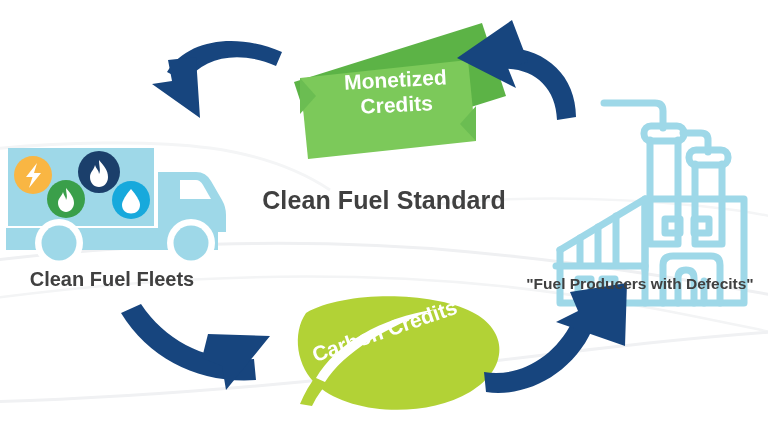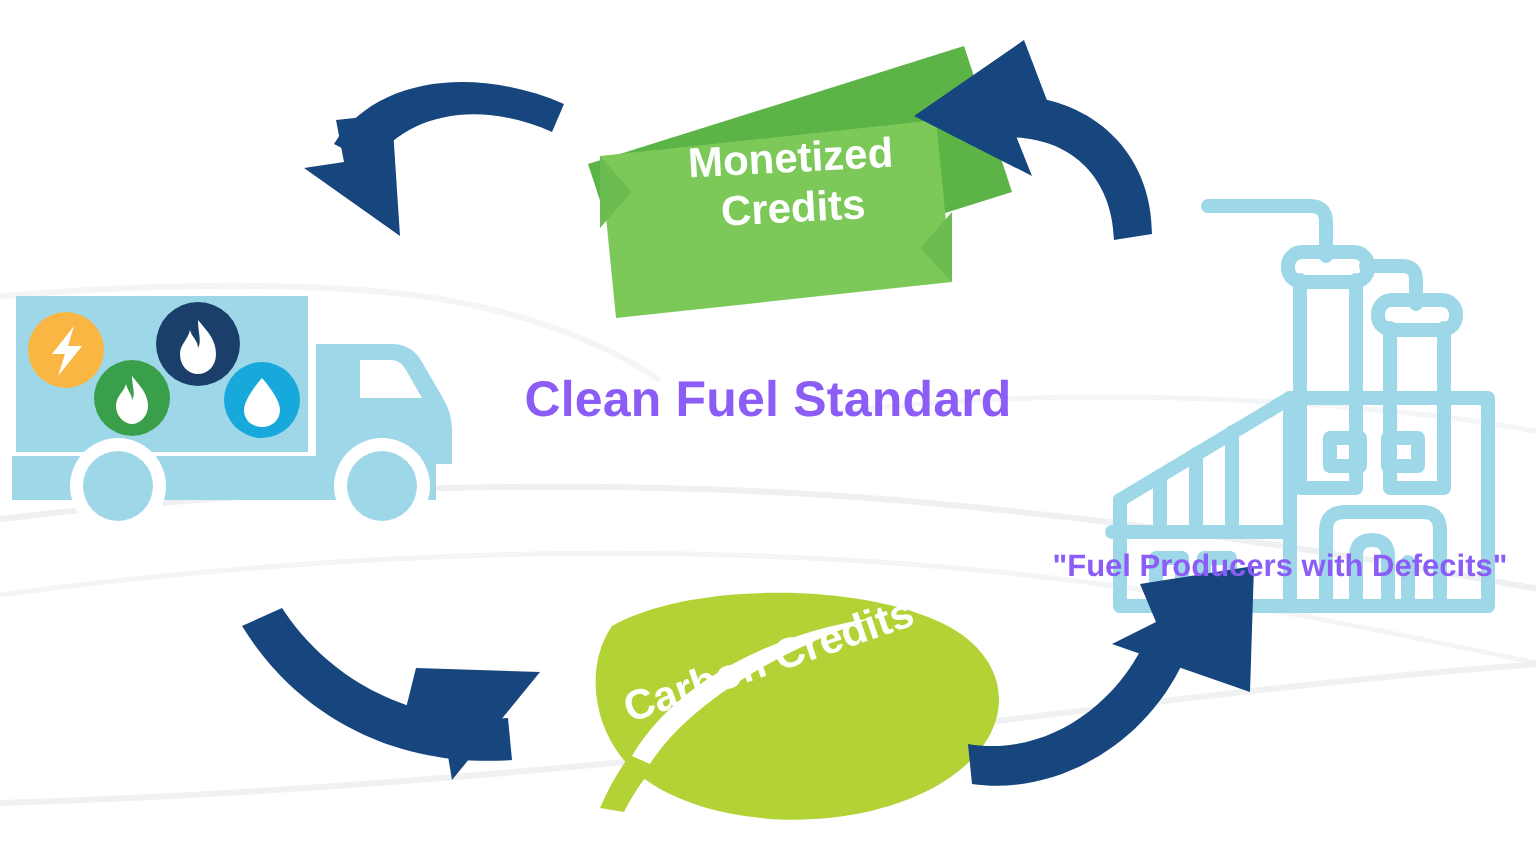--- a/index.html
+++ b/index.html
@@ -24,21 +24,21 @@
     width: 768px; height: 432px;
     pointer-events: none;
   }
   #scene {
     position: absolute;
     left: 0; top: 0;
     width: 768px; height: 432px;
   }
   .label {
     position: absolute;
-    color: #8b5cf6;
+    color: #404040;
     font-weight: bold;
     white-space: nowrap;
     line-height: 1.12;
   }
   #title-main {
     left: 0; right: 0;
     top: 186px;
     text-align: center;
     font-size: 25px;
     letter-spacing: 0.1px;
@@ -213,20 +213,21 @@
     </g>
 
     <g>
       <path d="M 486 392 C 526 398, 572 374, 592 330 L 572 322 C 554 358, 518 378, 484 372 Z" fill="#17457e"></path>
       <path d="M 627 283 L 625 346 L 556 322 L 578 311 L 570 292 Z" fill="#17457e"></path>
     </g>
   </svg>
 
   <div class="label" id="title-main">Clean Fuel Standard</div>
 
+  <div class="label" id="label-fleets">Clean Fuel Fleets</div>
   <div class="label" id="label-producers">"Fuel Producers with Defecits"</div>
 
   <div class="overlay-text" id="money-text">
     <div>Monetized</div>
     <div>Credits</div>
   </div>
 
   <div class="overlay-text" id="leaf-text">Carbon Credits</div>
 
 </div>

